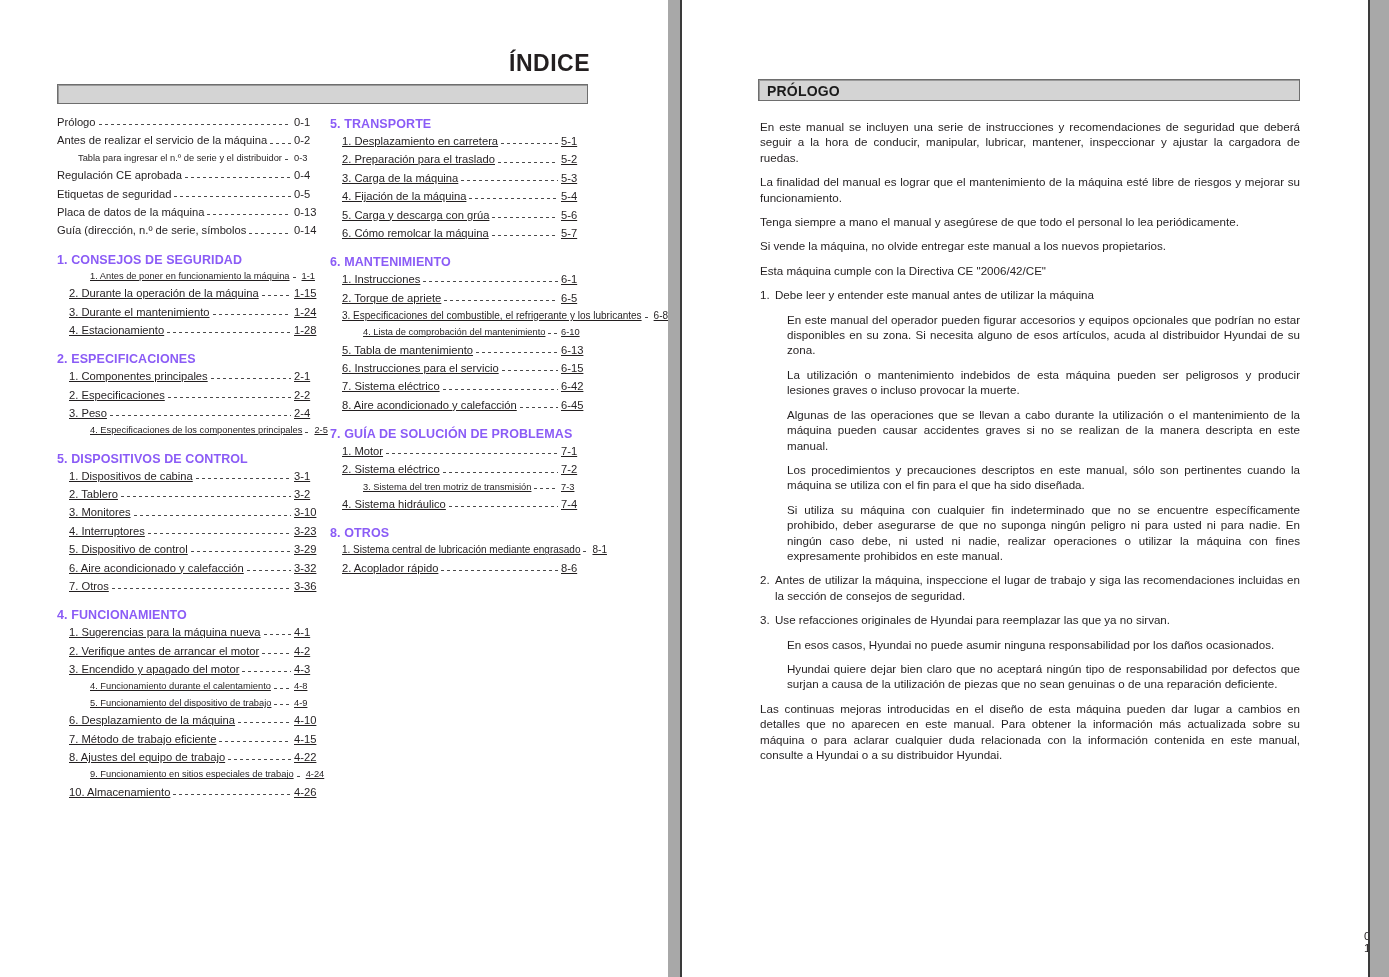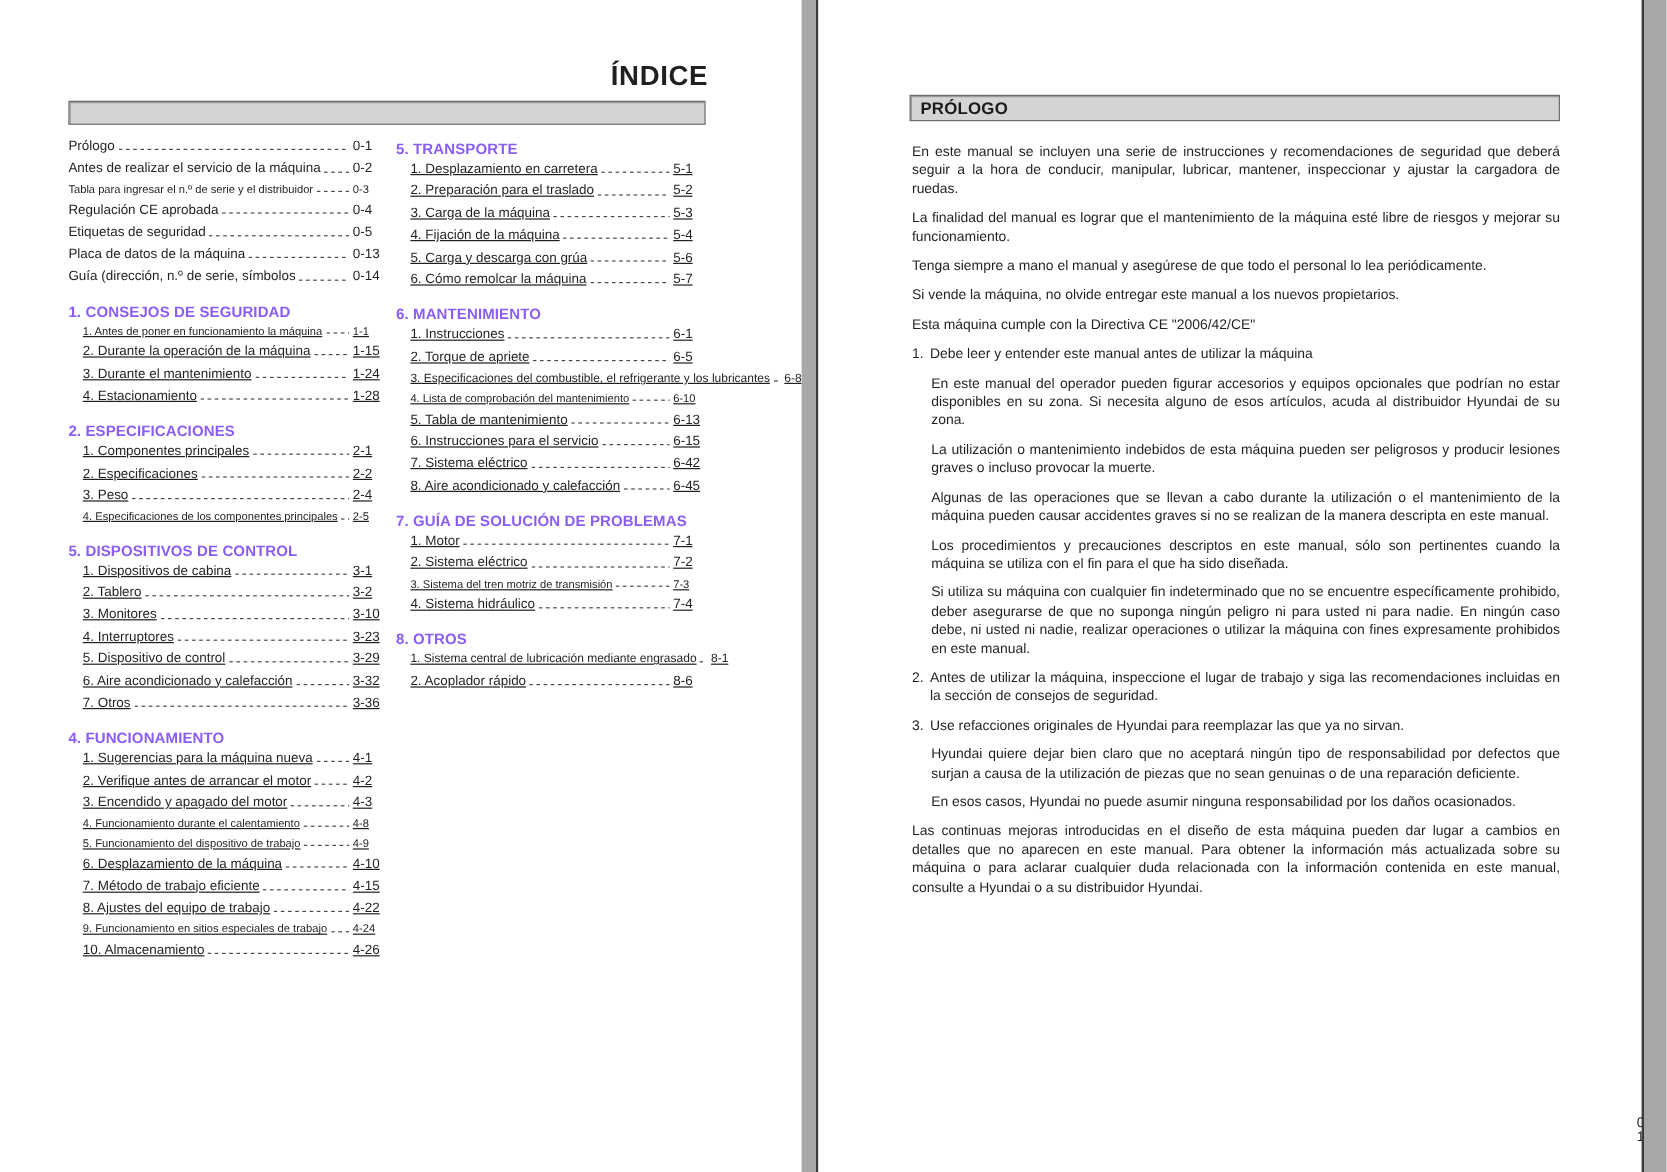--- a/index.html
+++ b/index.html
@@ -100,21 +100,21 @@
     background-image: linear-gradient(to right, #4a4a4a 0 3px, transparent 3px 6px);
     background-size: 6px 1px;
     background-repeat: repeat-x;
   }
   .toc-entry .t-page {
     flex: 0 0 auto;
     text-align: left;
     min-width: 30px;
   }
   
-  .toc-entry.small { font-size: 9.3px; }
+  .toc-entry.small { font-size: 9.3px; margin-left: 21px; }
   .toc-entry.xsmall { font-size: 10px; justify-content: space-between; }
 
   
   .prologue-body {
     position: absolute;
     left: 760px; top: 119px;
     width: 540px;
     font-size: 11.6px;
     color: #231f20;
     line-height: 1.33;
@@ -123,21 +123,21 @@
   .num-item {
     display: flex;
     margin-bottom: 9px;
   }
   .num-item .num {
     flex: 0 0 auto;
     width: 15px;
   }
   .num-item .num-body { flex: 1 1 auto; text-align: justify; }
   .sub-block {
-    margin-left: 16px;
+    margin-left: 27px;
     margin-bottom: 9px;
     text-align: justify;
   }
 
   .page-number {
     position: absolute;
     left: 0; right: 0;
     top: 930px;
     text-align: center;
     font-size: 11.5px;
@@ -480,21 +480,21 @@
       <div class="sub-block">Los procedimientos y precauciones descriptos en este manual, sólo son pertinentes cuando la máquina se utiliza con el fin para el que ha sido diseñada.</div>
       <div class="sub-block">Si utiliza su máquina con cualquier fin indeterminado que no se encuentre específicamente prohibido, deber asegurarse de que no suponga ningún peligro ni para usted ni para nadie. En ningún caso debe, ni usted ni nadie, realizar operaciones o utilizar la máquina con fines expresamente prohibidos en este manual.</div>
       <div class="num-item">
         <span class="num">2.</span>
         <span class="num-body">Antes de utilizar la máquina, inspeccione el lugar de trabajo y siga las recomendaciones incluidas en la sección de consejos de seguridad.</span>
       </div>
       <div class="num-item">
         <span class="num">3.</span>
         <span class="num-body">Use refacciones originales de Hyundai para reemplazar las que ya no sirvan.</span>
       </div>
+      <div class="sub-block">En esos casos, Hyundai no puede asumir ninguna responsabilidad por los daños ocasionados.</div>
       <div class="sub-block">Hyundai quiere dejar bien claro que no aceptará ningún tipo de responsabilidad por defectos que surjan a causa de la utilización de piezas que no sean genuinas o de una reparación deficiente.</div>
-      <div class="sub-block">En esos casos, Hyundai no puede asumir ninguna responsabilidad por los daños ocasionados.</div>
       <div class="p-block">Las continuas mejoras introducidas en el diseño de esta máquina pueden dar lugar a cambios en detalles que no aparecen en este manual. Para obtener la información más actualizada sobre su máquina o para aclarar cualquier duda relacionada con la información contenida en este manual, consulte a Hyundai o a su distribuidor Hyundai.</div>
     </div>
 
   <div class="gutter-band" style="left:1370px; width:19px;"></div>
   <div class="gutter-line" style="left:1368px;"></div>
 
 </div>
 
 </body></html>

